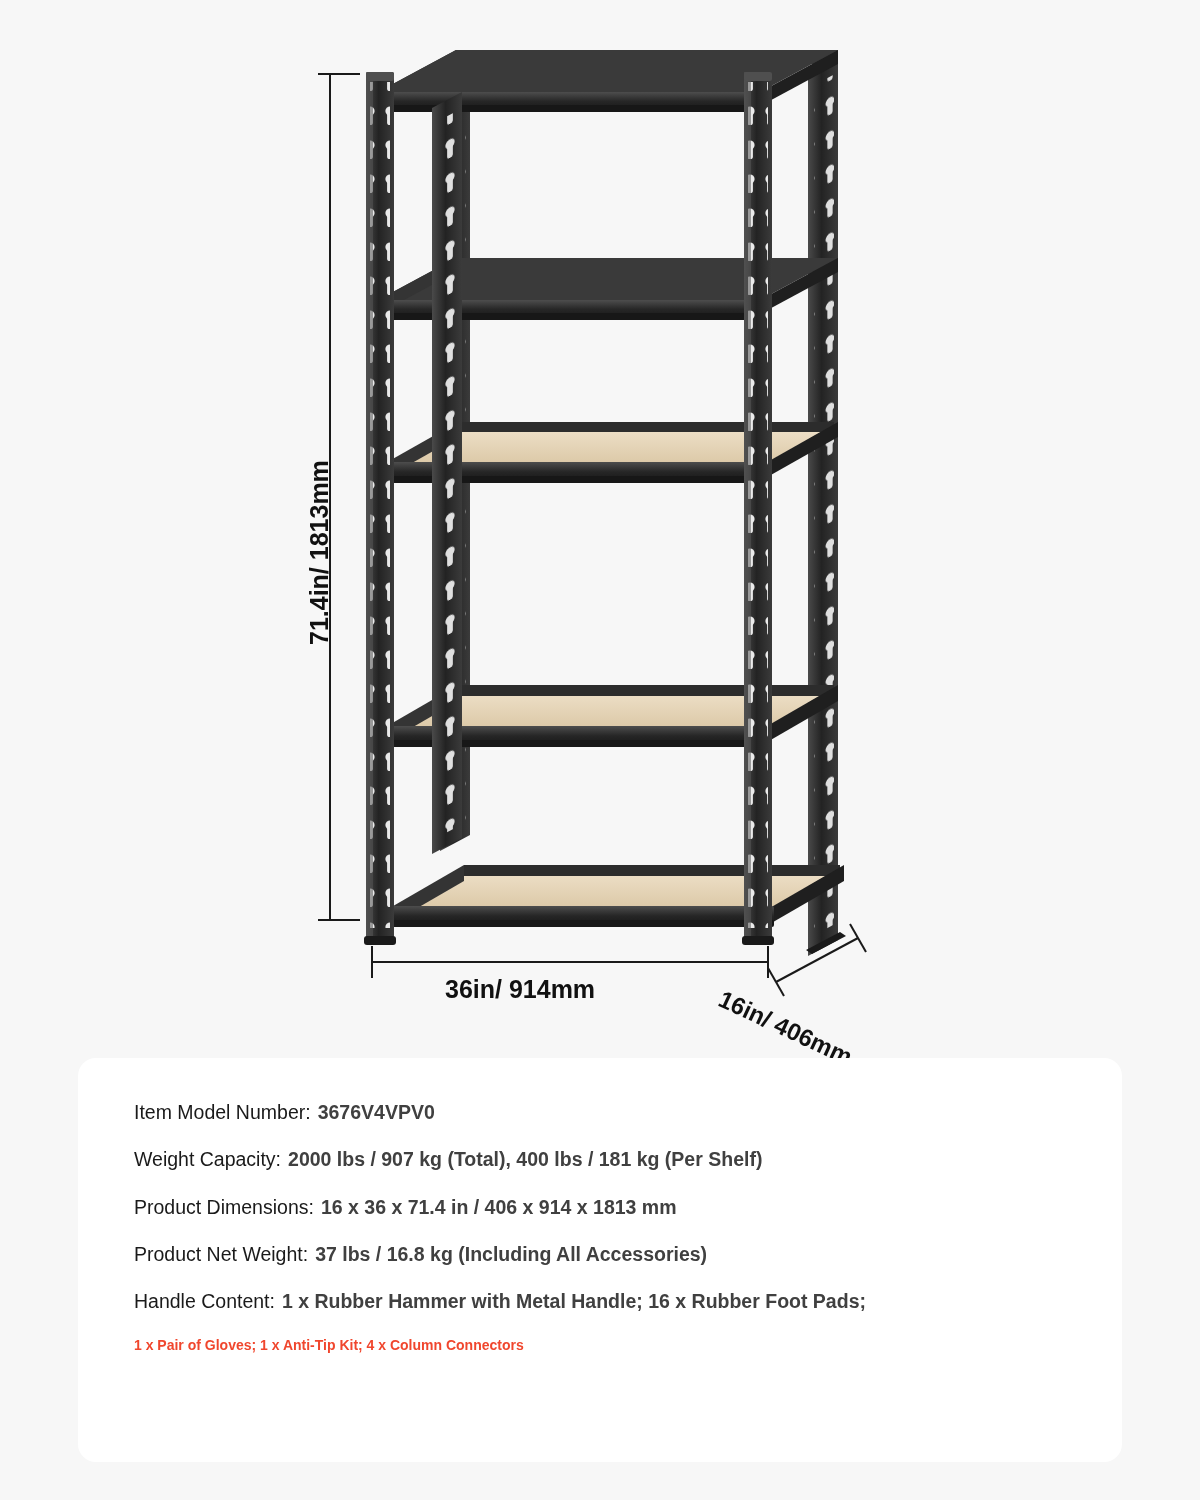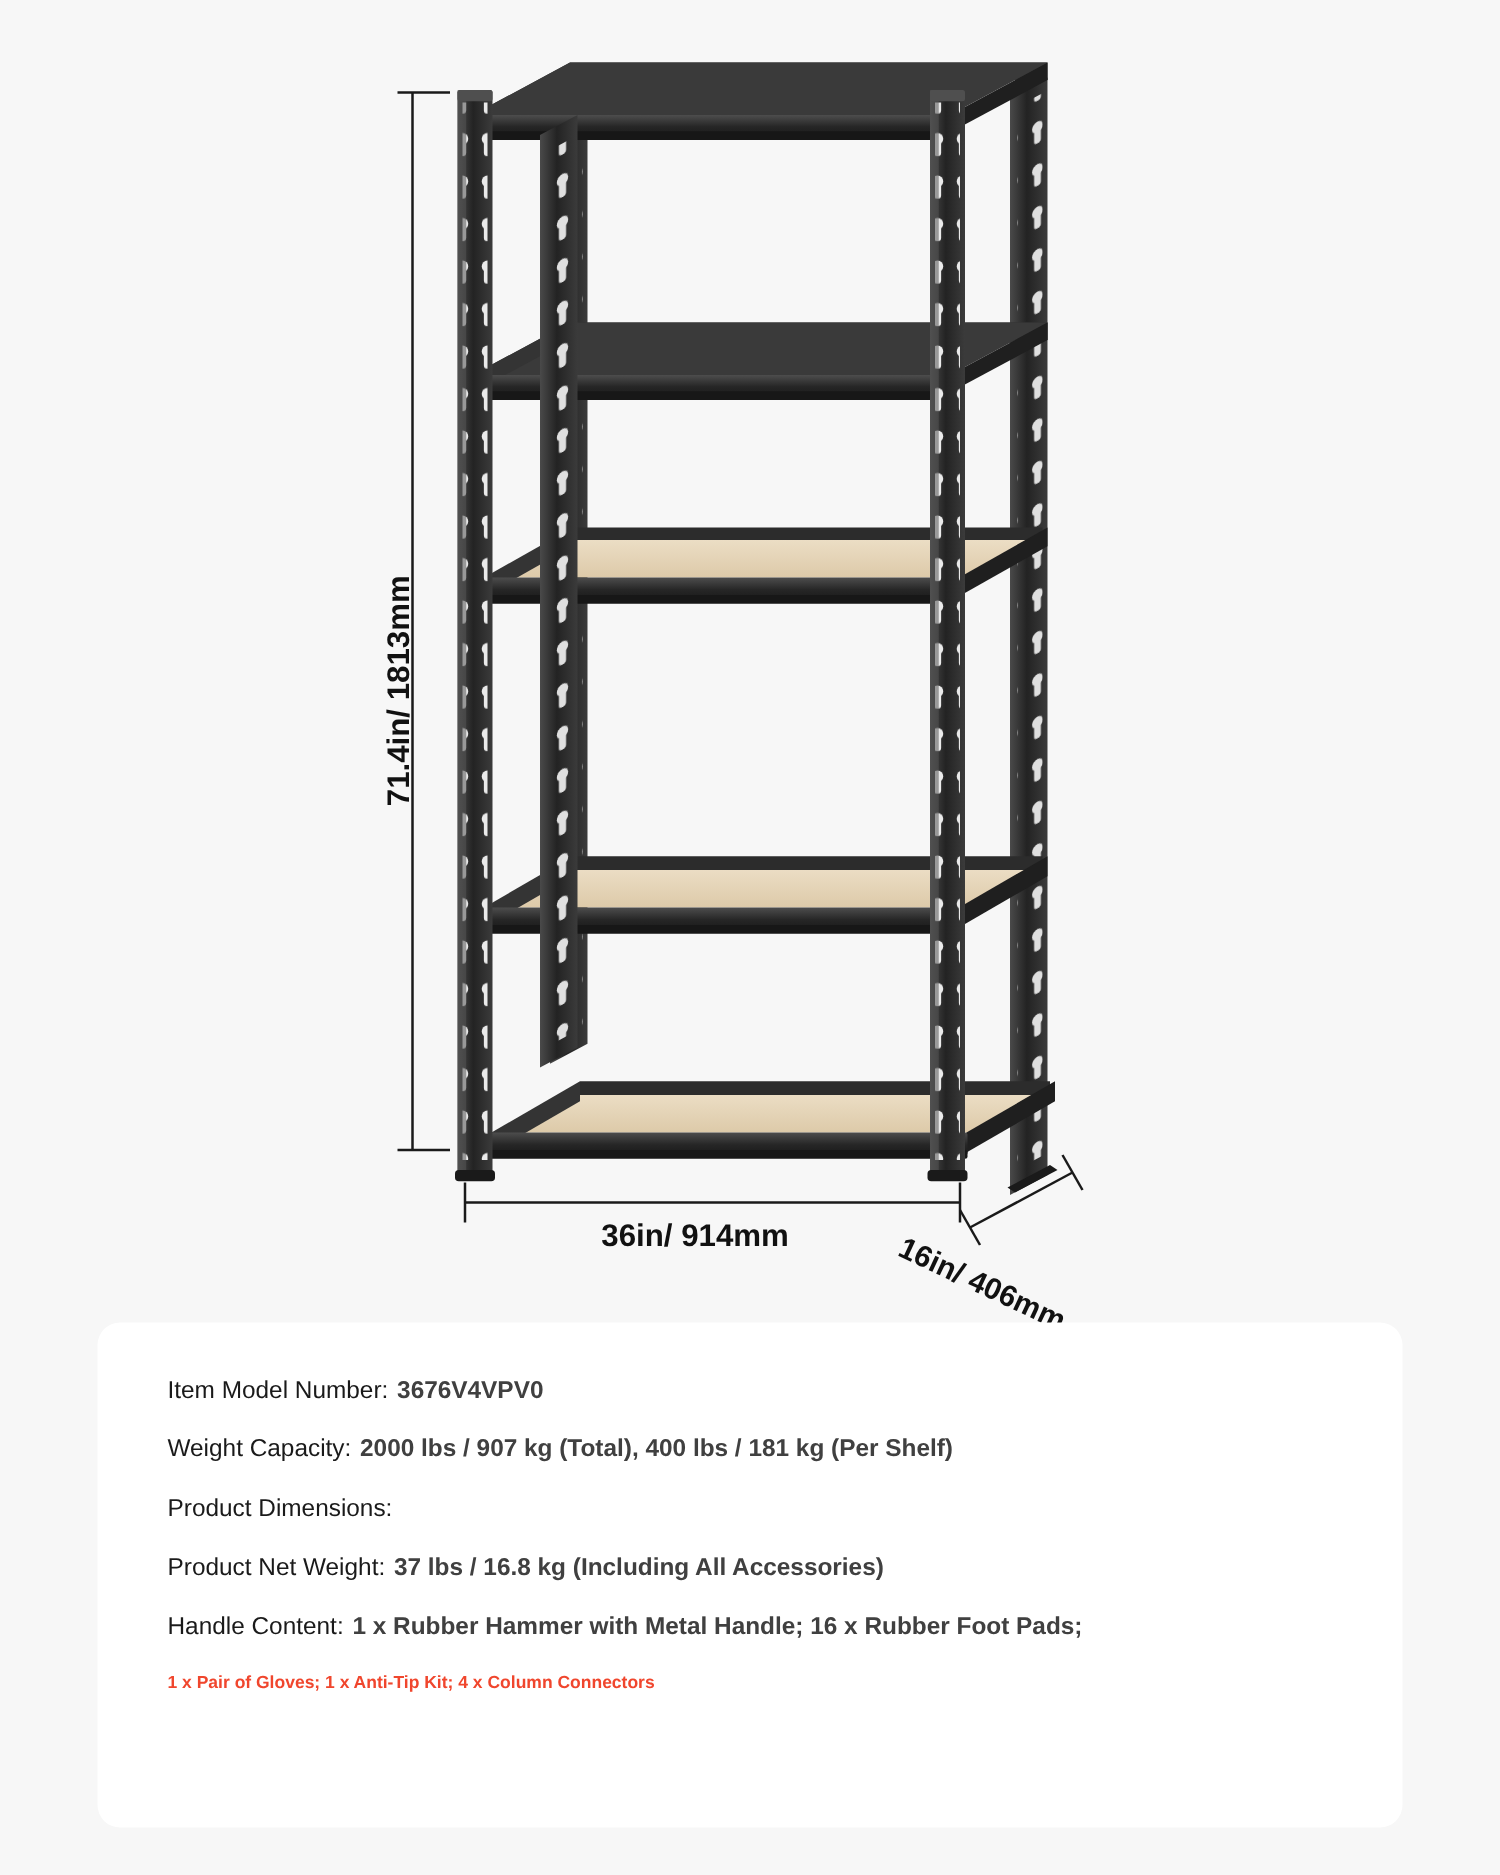--- a/index.html
+++ b/index.html
@@ -45,21 +45,21 @@
     top: 645px;
     width: 0;
     height: 0;
   }
   #height-label-wrap .dim-label {
     transform: rotate(-90deg);
     transform-origin: left top;
   }
 
   #width-label {
-    left: 481px;
+    left: 445px;
     top: 975px;
   }
 
   #depth-label-wrap {
     position: absolute;
     left: 726px;
     top: 985px;
     width: 0;
     height: 0;
   }
@@ -276,20 +276,21 @@
   </div>
 
   <div class="spec-row">
     <span class="spec-label">Weight Capacity:</span>
     <span class="spec-value">2000 lbs / 907 kg (Total), 400 lbs / 181 kg (Per Shelf)</span>
   </div>
 
 
   <div class="spec-row">
     <span class="spec-label">Product Dimensions:</span>
+    <span class="spec-value">16 x 36 x 71.4 in / 406 x 914 x 1813 mm</span>
   </div>
 
   <div class="spec-row">
     <span class="spec-label">Product Net Weight:</span>
     <span class="spec-value">37 lbs / 16.8 kg (Including All Accessories)</span>
   </div>
 
   <div class="spec-row">
     <span class="spec-label">Handle Content:</span>
     <span class="spec-value">1 x Rubber Hammer with Metal Handle; 16 x Rubber Foot Pads;</span>

